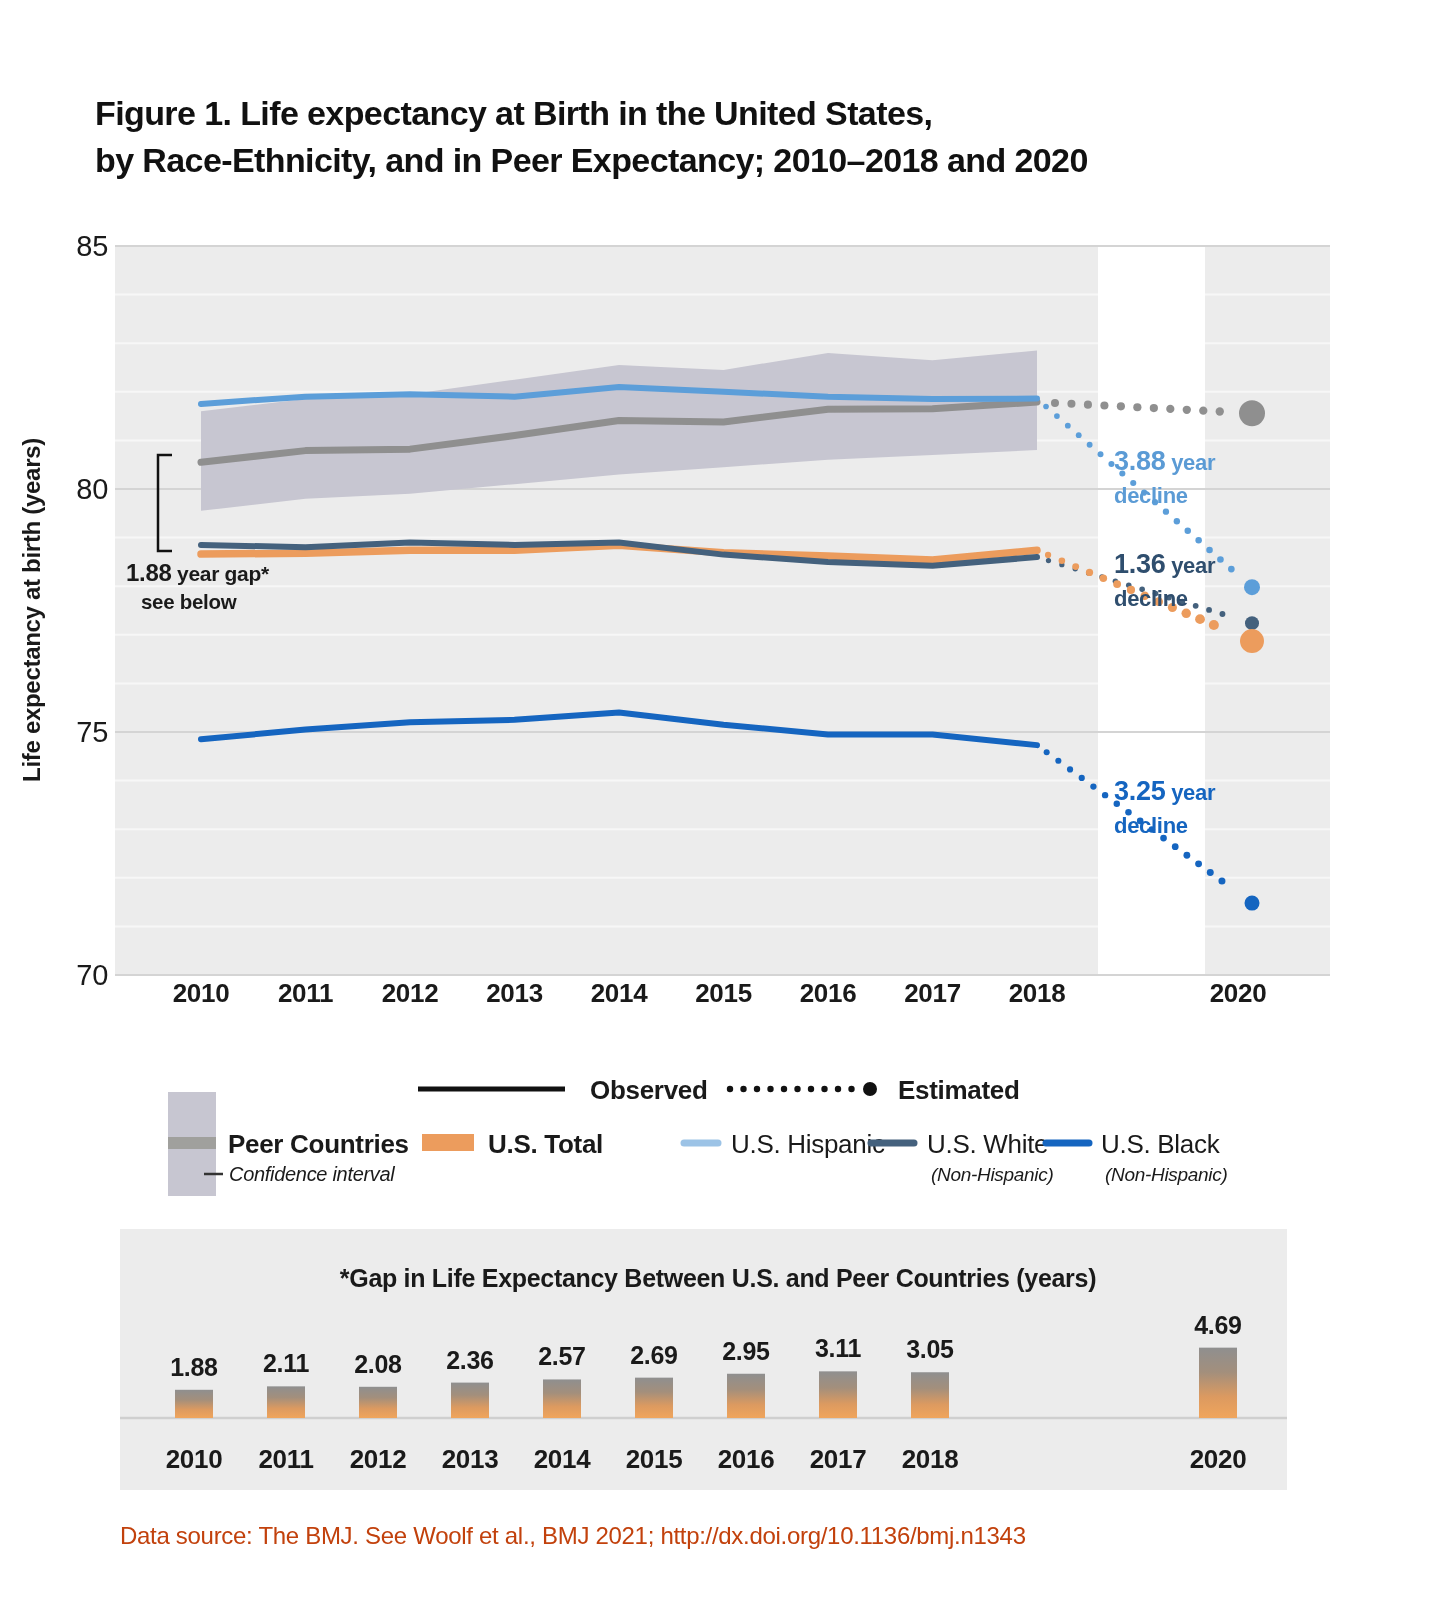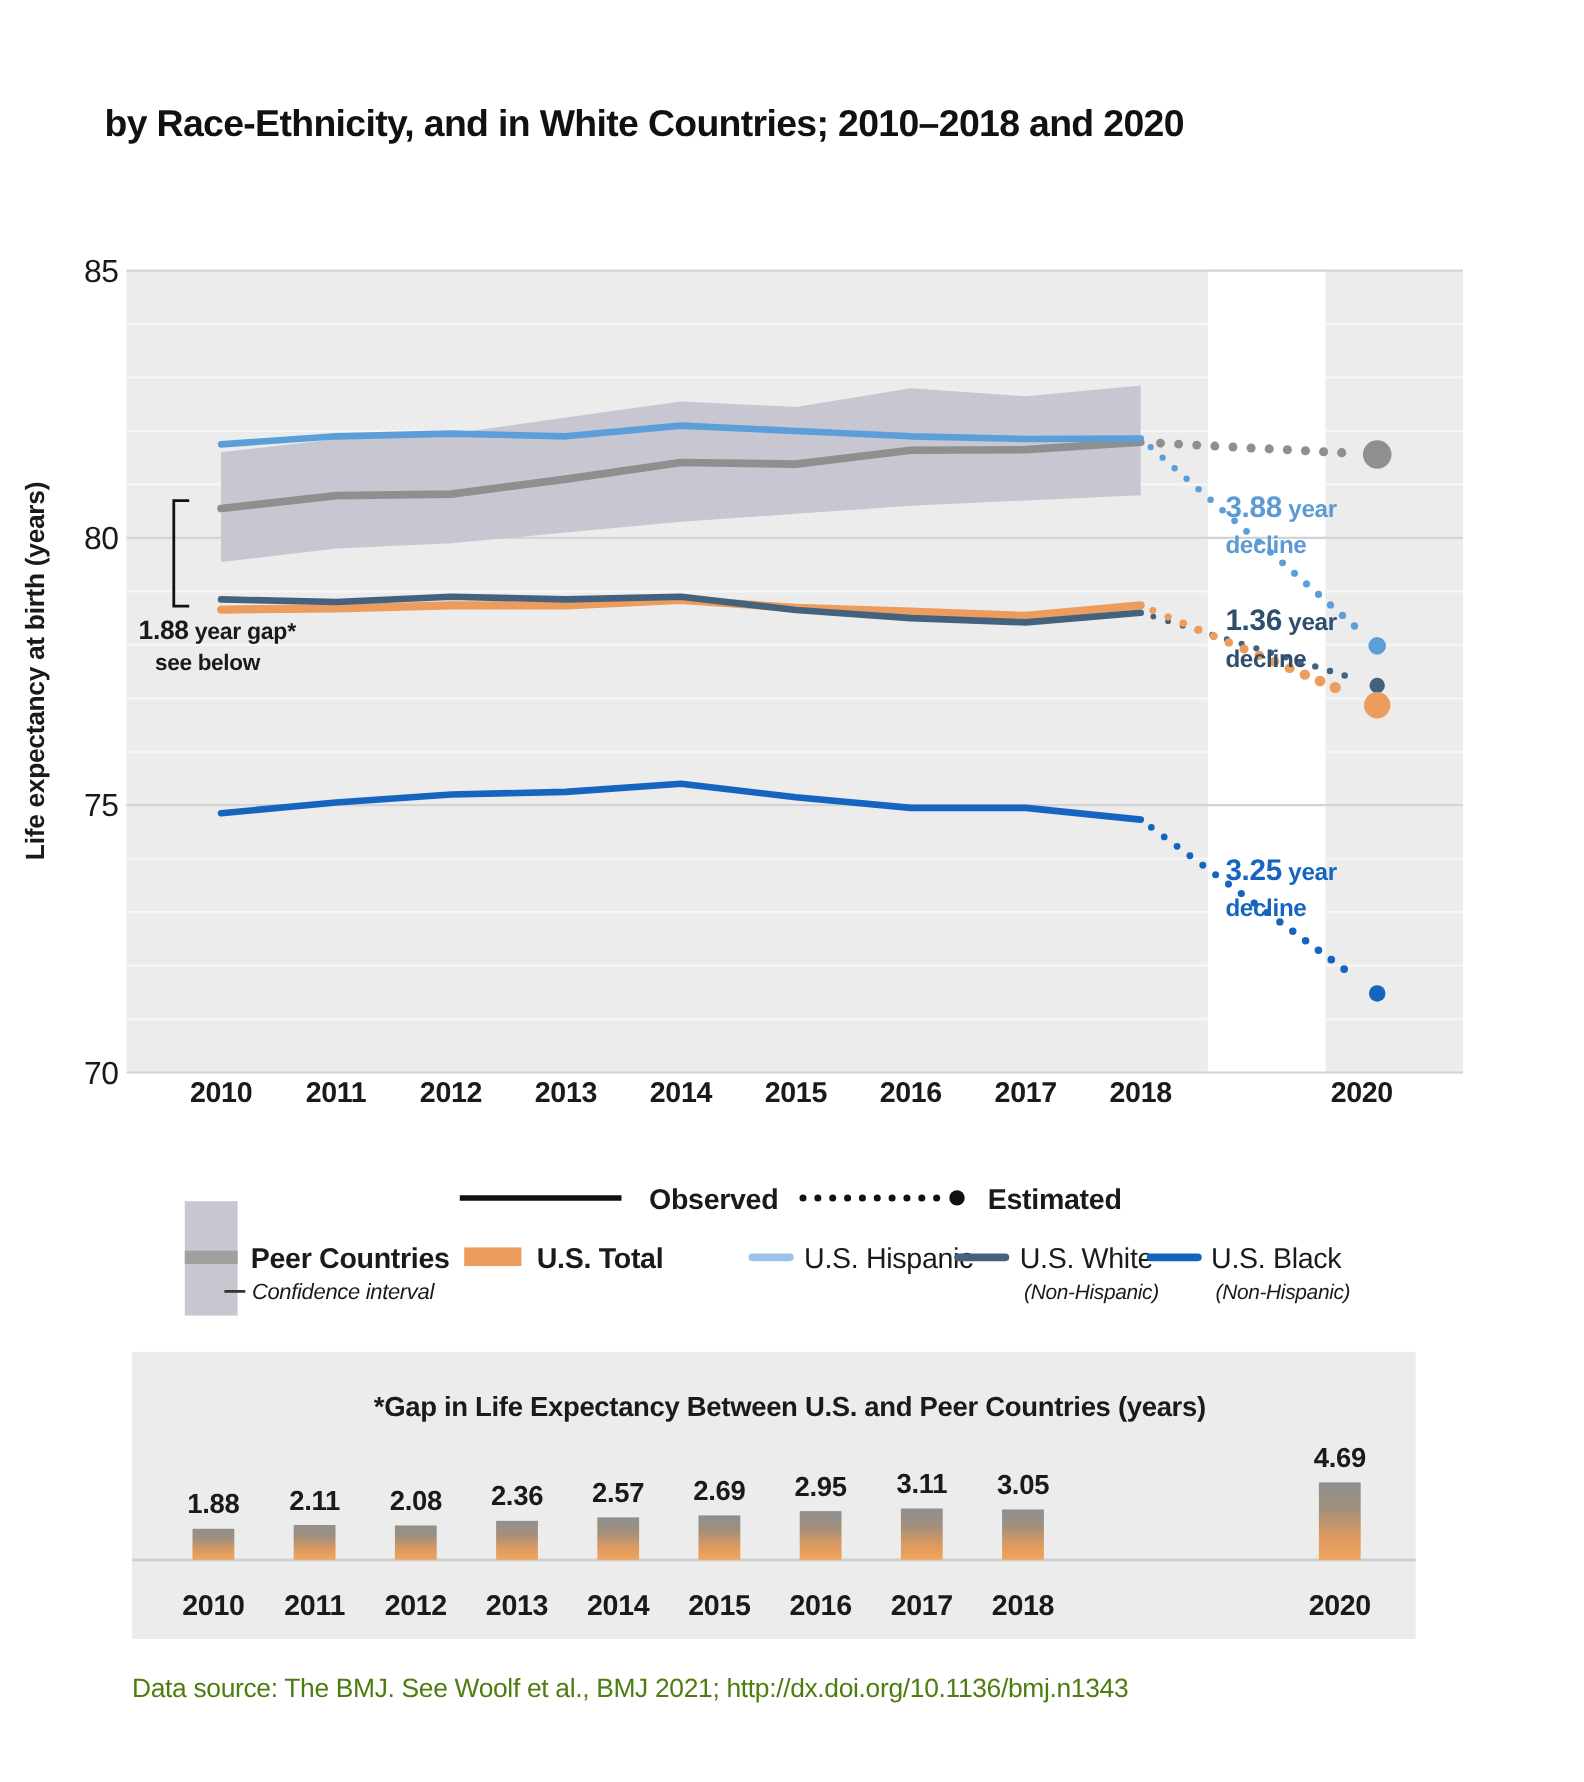--- a/index.html
+++ b/index.html
@@ -1,28 +1,29 @@
 <!DOCTYPE html>
 <html><head>
 <meta charset="utf-8">
 <style>
   html,body{margin:0;padding:0;background:#fff;}
   body{width:1440px;height:1620px;position:relative;font-family:"Liberation Sans",sans-serif;}
   #fig-title{position:absolute;left:95px;top:90px;font-size:34px;font-weight:700;color:#111;
              line-height:47px;letter-spacing:-0.6px;white-space:nowrap;}
   #fig-title .regular{font-weight:700;}
-  #source-line{position:absolute;left:120px;top:1522px;font-size:24px;color:#4d7c0f;letter-spacing:-0.3px;}
+  #source-line{position:absolute;left:120px;top:1522px;font-size:24px;color:#c2410c;letter-spacing:-0.3px;}
   svg{position:absolute;left:0;top:0;}
   svg text{font-family:"Liberation Sans",sans-serif;letter-spacing:-0.3px;}
 </style>
 </head>
 <body>
 
 <div id="fig-title">
-  <div><span>by Race-Ethnicity, and in White Countries;</span><span class="regular"> 2010–2018 and 2020</span></div>
+  <div>Figure 1. Life expectancy at Birth in the United States,</div>
+  <div><span>by Race-Ethnicity, and in Peer Expectancy;</span><span class="regular"> 2010–2018 and 2020</span></div>
 </div>
 
 <svg id="fig" width="1440" height="1620" viewBox="0 0 1440 1620">
     <defs>
       <linearGradient id="barGrad" x1="0" y1="0" x2="0" y2="1">
         <stop offset="0%" stop-color="#8F8F8F"></stop>
         <stop offset="35%" stop-color="#A38F7C"></stop>
         <stop offset="70%" stop-color="#DC9A60"></stop>
         <stop offset="100%" stop-color="#F0A55C"></stop>
       </linearGradient>

